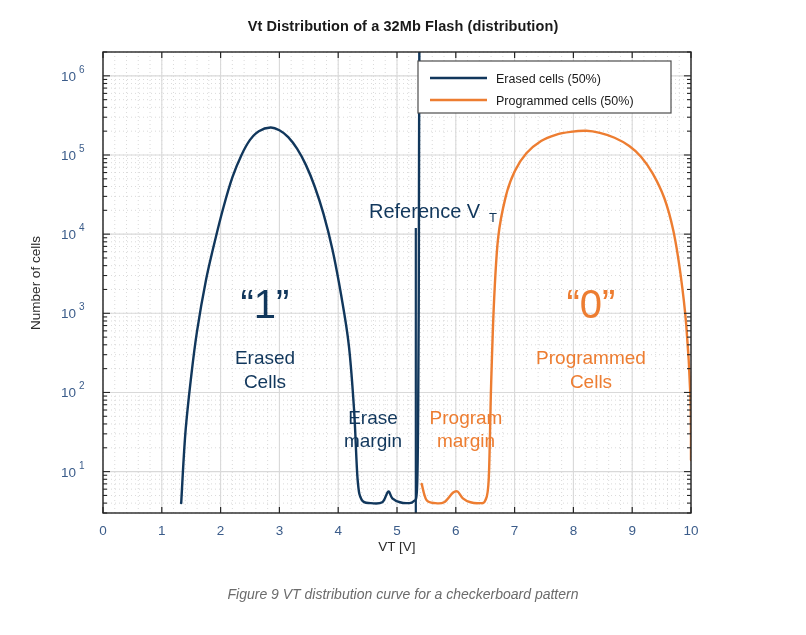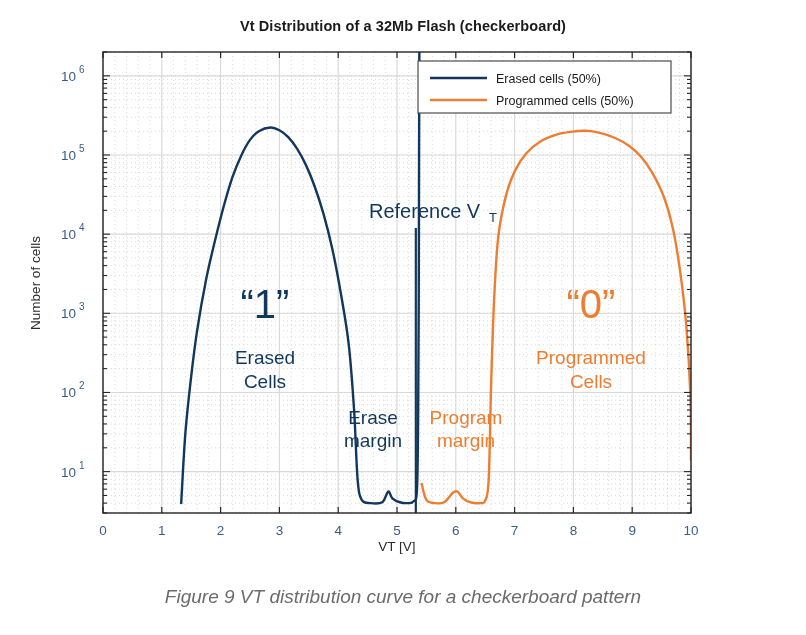--- a/index.html
+++ b/index.html
@@ -13,41 +13,41 @@
   #figure-root{position:absolute;left:0;top:0;width:806px;height:635px;}
   .chart-title{
     position:absolute;left:0;top:18px;width:806px;
     text-align:center;
     font-size:14.5px;font-weight:bold;color:#1a1a1a;
     letter-spacing:0.1px;
   }
   .caption{
     position:absolute;left:0;top:586px;width:806px;
     text-align:center;
-    font-size:19px;font-style:italic;color:#6b6b6b;
+    font-size:14px;font-style:italic;color:#6b6b6b;
     font-family:"Liberation Sans", sans-serif;
   }
   svg{display:block;}
   .axis-label{font-size:13.5px;fill:#2b2b2b;font-family:"Liberation Sans",sans-serif;}
   .tick-text{font-size:13.5px;fill:#3b5c8a;font-family:"Liberation Sans",sans-serif;}
   .ytick-text{font-size:13.5px;fill:#3b5c8a;font-family:"Liberation Sans",sans-serif;}
   .ytick-exp{font-size:10px;fill:#3b5c8a;font-family:"Liberation Sans",sans-serif;}
   .legend-text{font-size:12.5px;fill:#1a1a1a;font-family:"Liberation Sans",sans-serif;}
   .ann-big{font-size:40px;font-family:"Liberation Sans",sans-serif;}
   .ann-sub{font-size:19px;font-family:"Liberation Sans",sans-serif;}
   .ann-mid{font-size:19px;font-family:"Liberation Sans",sans-serif;}
   .ann-ref{font-size:20px;font-family:"Liberation Sans",sans-serif;}
   .ann-ref-sub{font-size:13px;font-family:"Liberation Sans",sans-serif;}
 </style>
 </head>
 <body>
 
 <div id="figure-root">
 
-  <div class="chart-title">Vt Distribution of a 32Mb Flash (checkerboard)</div>
+  <div class="chart-title">Vt Distribution of a 32Mb Flash (distribution)</div>
 
   <svg id="plot-svg" width="806" height="570" viewBox="0 0 806 570">
     <defs>
       <clipPath id="plotclip">
         <rect x="103" y="52" width="588" height="461"></rect>
       </clipPath>
     </defs>
 
     <rect x="103" y="52" width="588" height="461" fill="#ffffff"></rect>
 

